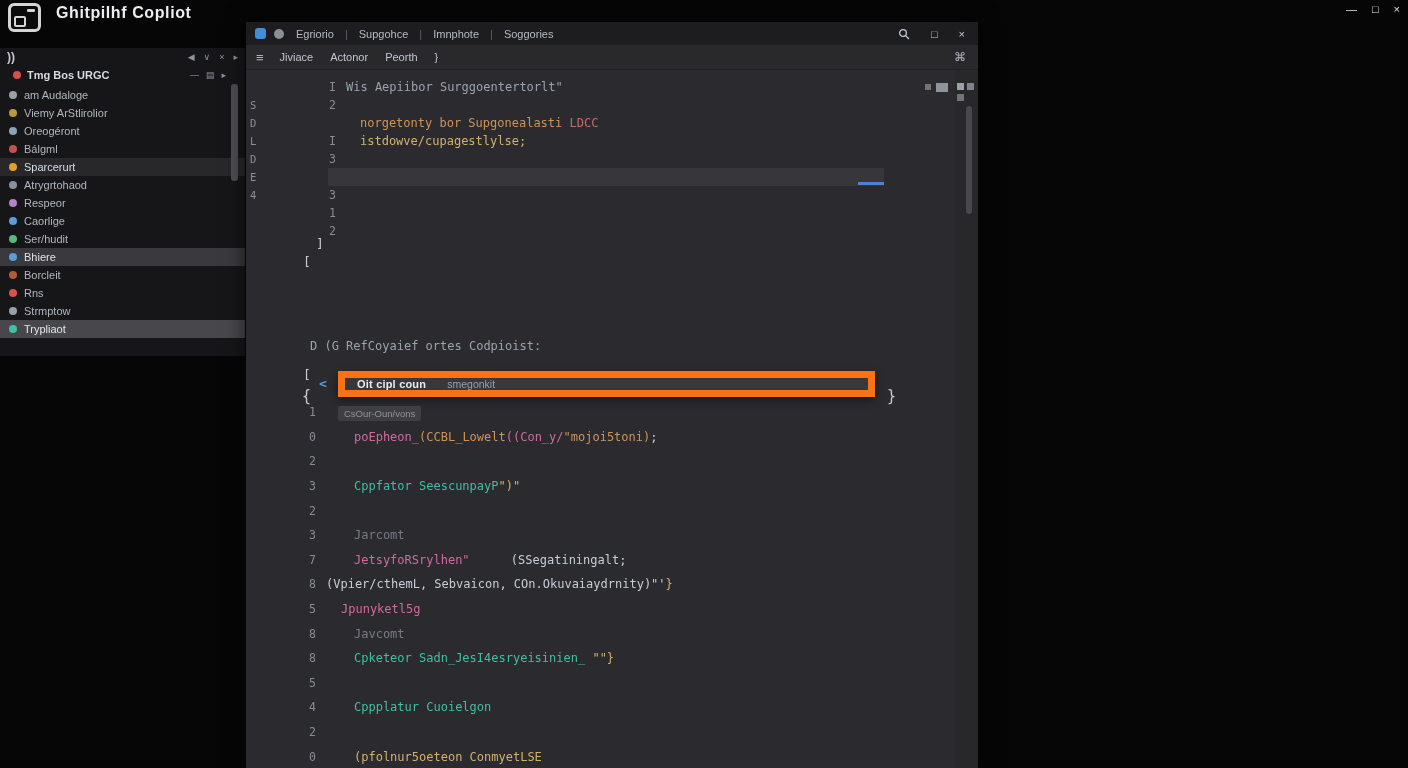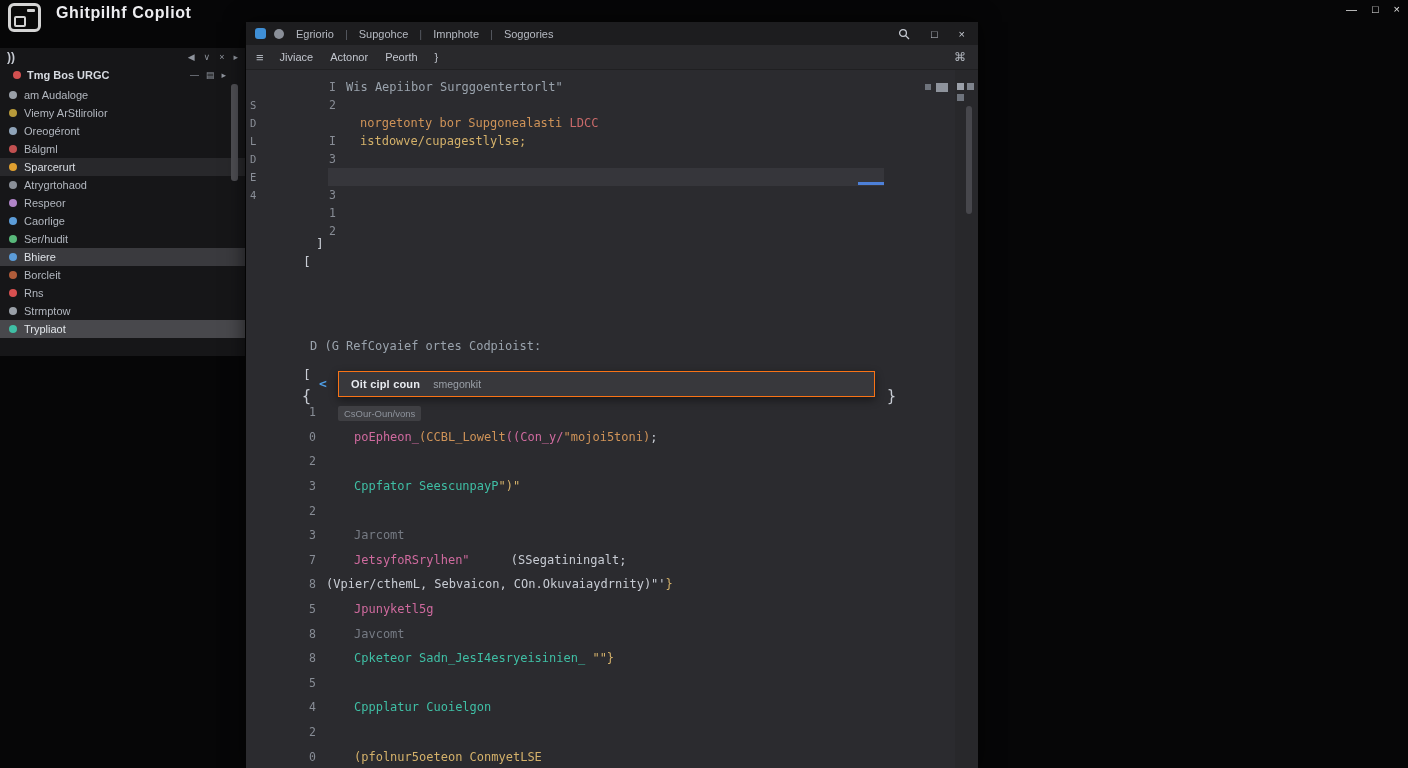--- a/index.html
+++ b/index.html
@@ -53,22 +53,22 @@
   .fold{width:16px;padding-left:4px;color:#8a8f98;font-size:10.5px}
   .lnum{width:70px;text-align:right;color:#888d96;font-size:11.5px;flex:0 0 auto}
   .ltext{white-space:pre;position:relative;z-index:2}
   .hl-band{position:absolute;left:82px;width:556px;top:0;bottom:0;background:#36363b;z-index:0}
   .hl-bar{position:absolute;left:612px;bottom:1px;width:26px;height:3px;background:#4d80d8;z-index:1}
 
   .bracket{font-family:"DejaVu Sans Mono",monospace;font-size:13px;color:#c8ccd4}
   .bracket.big{font-size:15px}
   .header-line{font-family:"DejaVu Sans Mono",monospace;font-size:12px;color:#9aa3ad}
   .dd-chevron{font-family:"DejaVu Sans Mono",monospace;font-size:13px;font-weight:bold;color:#4f9fe8}
-  .dropdown{width:537px;height:26px;background:#38383c;border:1px solid #f97316;box-shadow:0 3px 9px rgba(0,0,0,.45);
-            display:flex;align-items:center;gap:13px;padding:0 12px;box-sizing:border-box}
+  .dropdown{width:537px;height:26px;background:#38383c;border:7px solid #f97316;box-shadow:0 3px 9px rgba(0,0,0,.45);
+            display:flex;align-items:center;gap:21px;padding:0 12px;box-sizing:border-box}
   .dd-title{font-size:11px;font-weight:bold;color:#e8ebf0;letter-spacing:.2px}
   .dd-sub{font-size:10.5px;color:#9aa0a8}
   .ghost-chip{background:#3f3f43;color:#8e939c;font-size:9.5px;padding:2px 6px;border-radius:2px}
 
   .rail{position:absolute;right:0;top:0;bottom:0;width:23px;background:#28282b}
 </style>
 </head>
 <body>
 
 <div class="abs logo">
@@ -291,21 +291,21 @@
         <div class="crow">
           <span class="lnum">7</span>
           <span class="ltext" style="margin-left: 38px;"><span style="color: rgb(207, 106, 158);">JetsyfoRSrylhen" </span><span style="color: rgb(200, 204, 212); margin-left: 34px;">(SSegatiningalt;</span></span>
         </div>
         <div class="crow">
           <span class="lnum">8</span>
           <span class="ltext" style="margin-left: 10px;"><span style="color: rgb(200, 204, 212);">(Vpier/cthemL, Sebvaicon, COn.Okuvaiaydrnity)"'</span><span style="color: rgb(212, 177, 106);">}</span></span>
         </div>
         <div class="crow">
           <span class="lnum">5</span>
-          <span class="ltext" style="margin-left: 38px;"><span style="color: rgb(207, 106, 158);">Jpunyketl5g</span></span>
+          <span class="ltext" style="margin-left: 25px;"><span style="color: rgb(207, 106, 158);">Jpunyketl5g</span></span>
         </div>
         <div class="crow">
           <span class="lnum">8</span>
           <span class="ltext" style="margin-left: 38px;"><span style="color: rgb(118, 123, 132);">Javcomt</span></span>
         </div>
         <div class="crow">
           <span class="lnum">8</span>
           <span class="ltext" style="margin-left: 38px;"><span style="color: rgb(63, 191, 165);">Cpketeor Sadn_JesI4esryeisinien_ </span><span style="color: rgb(212, 177, 106);">""}</span></span>
         </div>
         <div class="crow">

